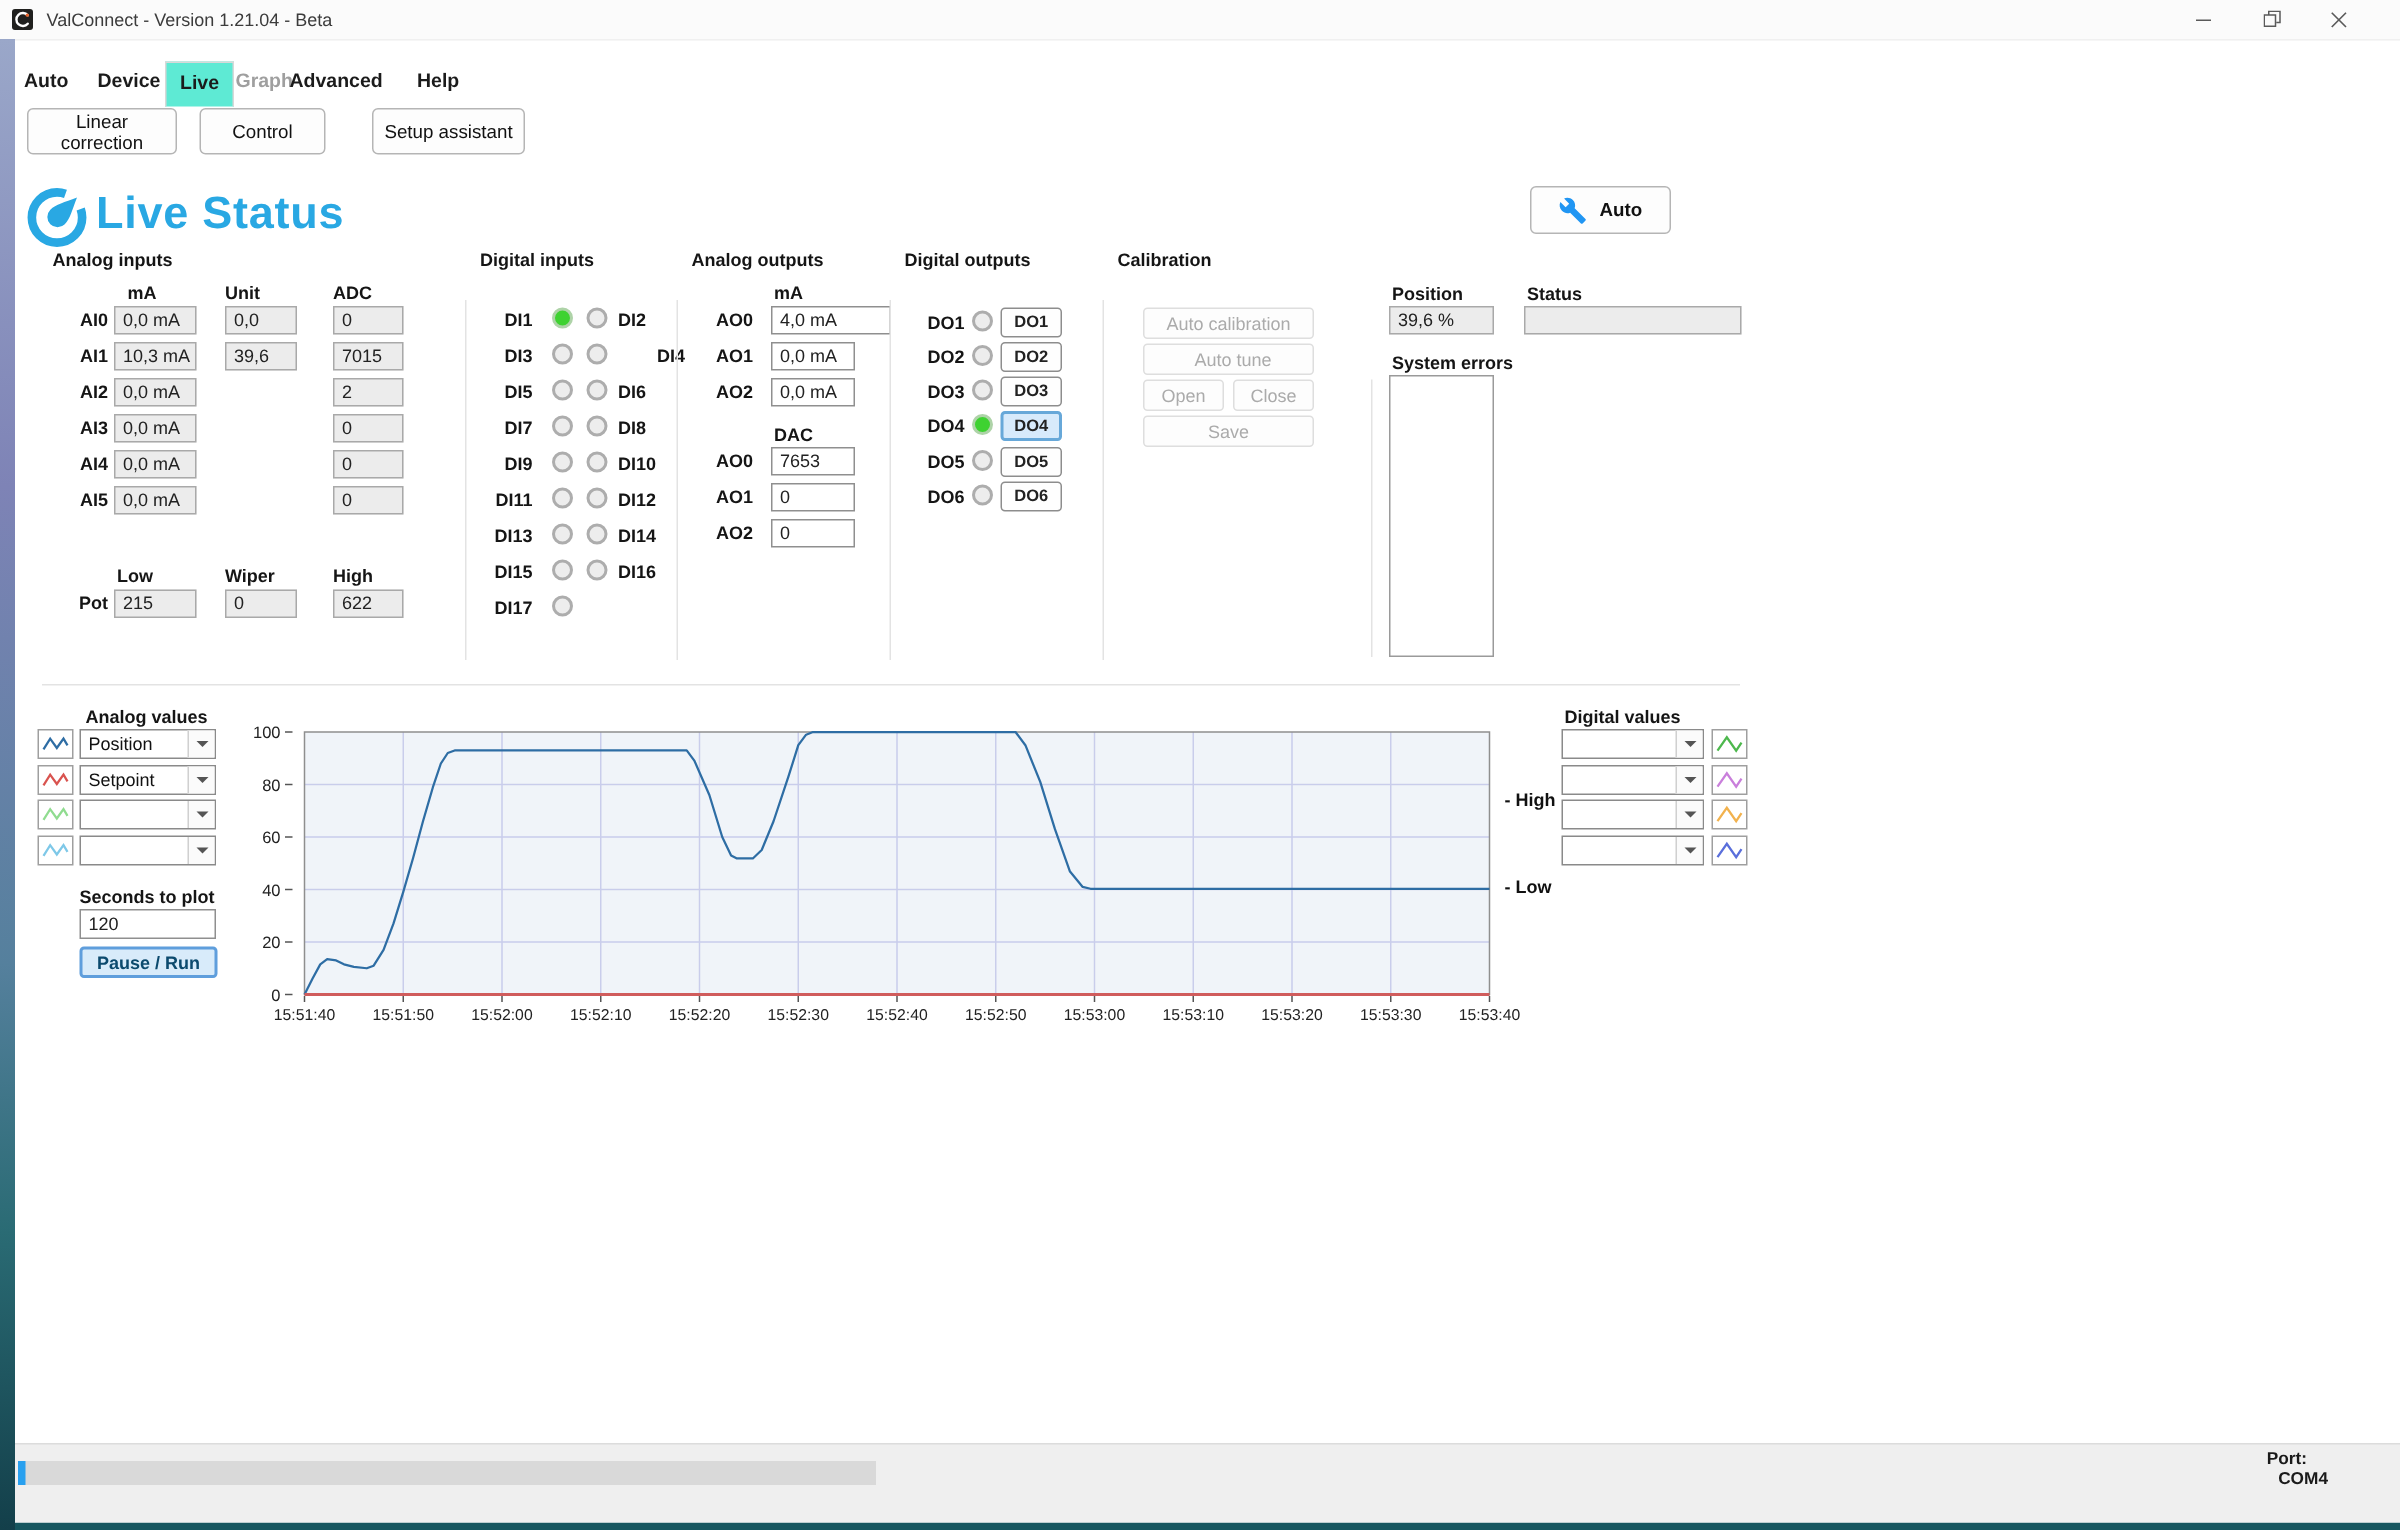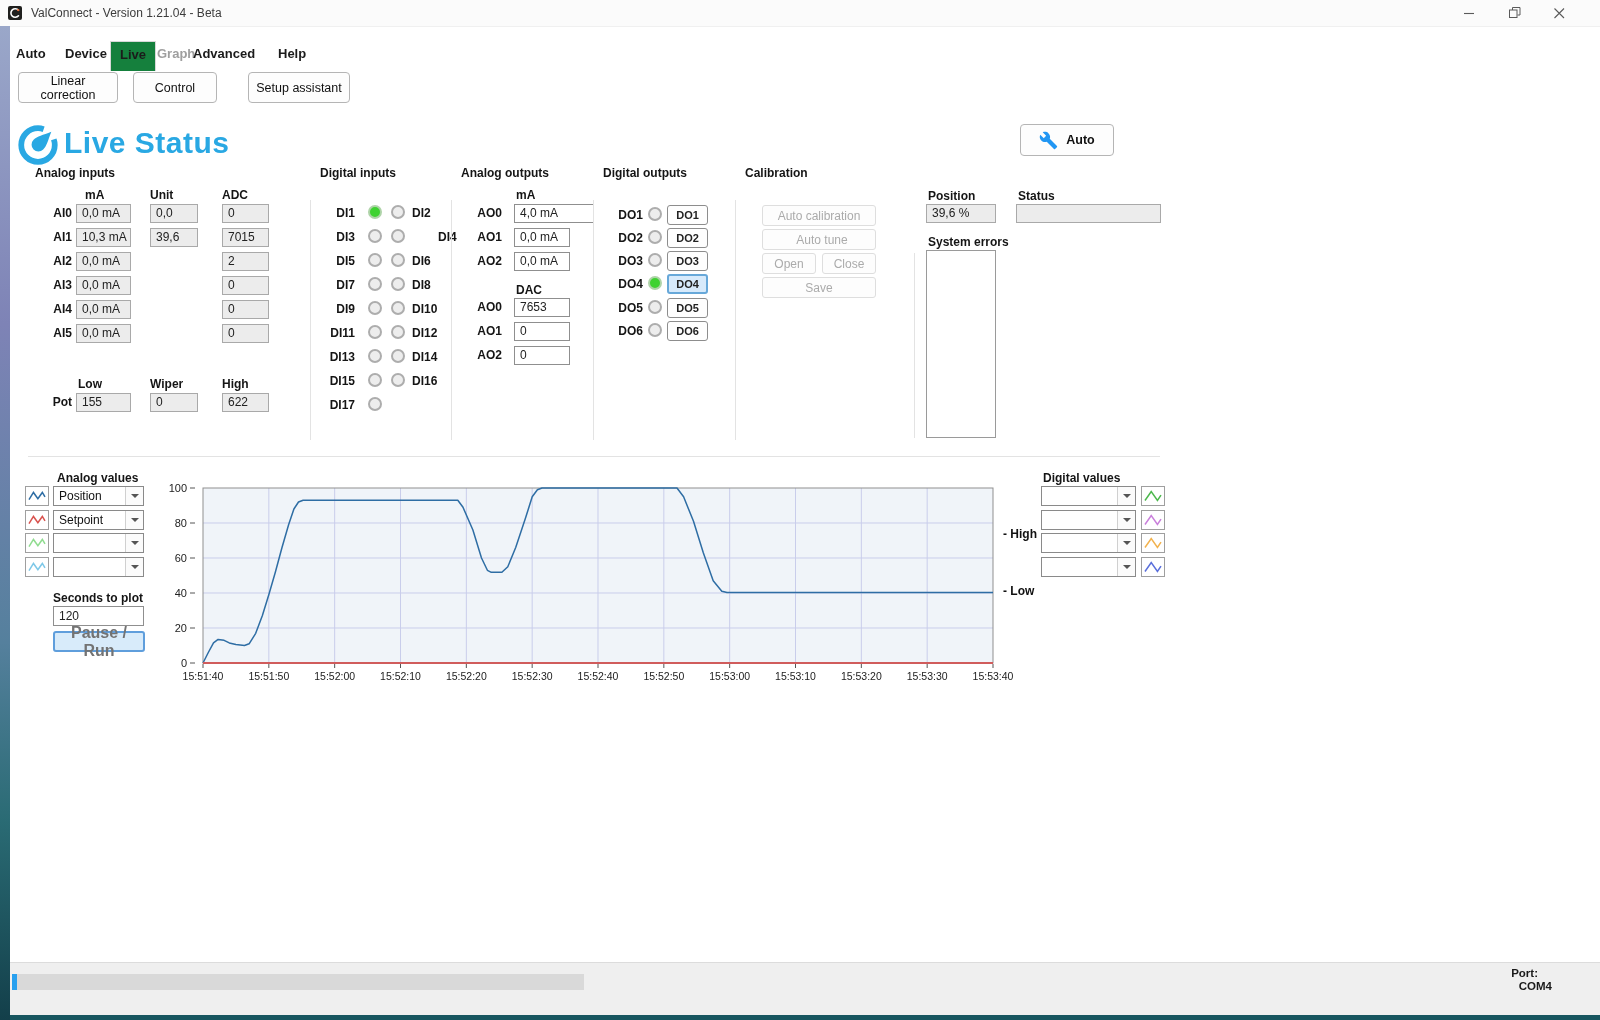--- a/index.html
+++ b/index.html
@@ -11,33 +11,33 @@
   .titlebar .ttl{font-size:12px;color:#3c3c3c;margin-left:9px;}
   .winbtns{position:absolute;right:18px;top:0;height:26px;display:flex;}
   .winbtn{width:45px;height:26px;display:flex;align-items:center;justify-content:center;cursor:default;}
   .desk-left{position:absolute;left:0;top:26px;width:10px;height:994px;
              background:linear-gradient(#9aa7c9 0%,#7e83b6 30%,#55809d 62%,#2a6b74 80%,#133f4a 100%);}
   .desk-bottom{position:absolute;left:10px;top:1015px;width:1590px;height:5px;background:#17565f;}
   
   .menubar{position:absolute;left:10px;top:40px;right:0;height:28px;background:#fff;}
   .mi{position:absolute;top:6px;font-size:13px;font-weight:700;color:#1b1b1b;cursor:default;}
   .mi.disabled{color:#9f9f9f;}
-  .mtab{position:absolute;top:1px;height:30px;background:#15803d;border:1px solid #d8d8d8;border-bottom:none;
+  .mtab{position:absolute;top:1px;height:30px;background:#5eead4;border:1px solid #d8d8d8;border-bottom:none;
         font-size:13px;font-weight:700;display:flex;align-items:flex-start;justify-content:center;
         padding-top:5px;box-sizing:border-box;z-index:2;}
   
   .tool-btn{position:absolute;height:31px;background:#fdfdfd;border:1px solid #b5b5b5;border-radius:4px;
             font-size:12.5px;color:#111;display:flex;align-items:center;justify-content:center;cursor:default;}
   .cal-btn{position:absolute;height:21px;background:#fdfdfd;border:1px solid #dedede;border-radius:3px;
            font-size:12px;color:#ababab;display:flex;align-items:center;justify-content:center;}
   .do-btn{position:absolute;width:41px;height:20px;background:#fefefe;border:1px solid #8d8d8d;border-radius:3px;
           font-size:11px;font-weight:700;color:#222;display:flex;align-items:center;justify-content:center;box-sizing:border-box;}
   .do-btn.selected{background:#d7eafb;border:2px solid #67a8d9;}
   .focus-btn{position:absolute;background:#d8ebfa;border:2px solid #5f9edc;border-radius:3px;
-             font-size:16px;font-weight:600;color:#737373;display:flex;align-items:center;justify-content:center;box-sizing:border-box;}
+             font-size:12px;font-weight:600;color:#0c4a6e;display:flex;align-items:center;justify-content:center;box-sizing:border-box;}
   
   .lbl{position:absolute;font-size:12px;font-weight:700;color:#151515;white-space:nowrap;}
   .rlbl{position:absolute;font-size:12px;font-weight:700;color:#151515;text-align:right;white-space:nowrap;}
   .fld{position:absolute;height:19px;background:#ececec;border:1px solid #a9a9a9;box-sizing:border-box;
        font-size:12px;color:#222;line-height:17px;padding-left:5px;white-space:nowrap;overflow:hidden;}
   .fld.white{background:#fff;border-color:#8f8f8f;}
   .dot{position:absolute;width:14px;height:14px;border-radius:50%;background:#ededed;border:2px solid #adadad;box-sizing:border-box;}
   .dot.on{background:#3ed231;border-color:#aed3a8;}
   .vsep{position:absolute;width:1px;background:#e3e3e3;}
   .hsep{position:absolute;height:1px;background:#e3e3e3;}
@@ -148,21 +148,21 @@
   <div class="fld" style="left:222px;top:300px;width:47px;">0</div>
 
   <span class="rlbl" style="left:35px;top:326px;width:37px;">AI5</span>
   <div class="fld" style="left:76px;top:324px;width:55px;">0,0 mA</div>
   <div class="fld" style="left:222px;top:324px;width:47px;">0</div>
 
   <span class="lbl" style="left:78px;top:377px;">Low</span>
   <span class="lbl" style="left:150px;top:377px;">Wiper</span>
   <span class="lbl" style="left:222px;top:377px;">High</span>
   <span class="rlbl" style="left:35px;top:395px;width:37px;">Pot</span>
-  <div class="fld" style="left:76px;top:393px;width:55px;">155</div>
+  <div class="fld" style="left:76px;top:393px;width:55px;">215</div>
   <div class="fld" style="left:150px;top:393px;width:48px;">0</div>
   <div class="fld" style="left:222px;top:393px;width:47px;">622</div>
 
   <span class="lbl" style="left:320px;top:166px;">Digital inputs</span>
 
   <span class="rlbl" style="left:318px;top:206px;width:37px;">DI1</span>
   <span class="dot on" style="left:368px;top:205px;"></span>
   <span class="dot" style="left:391px;top:205px;"></span>
   <span class="lbl" style="left:412px;top:206px;">DI2</span>
 

